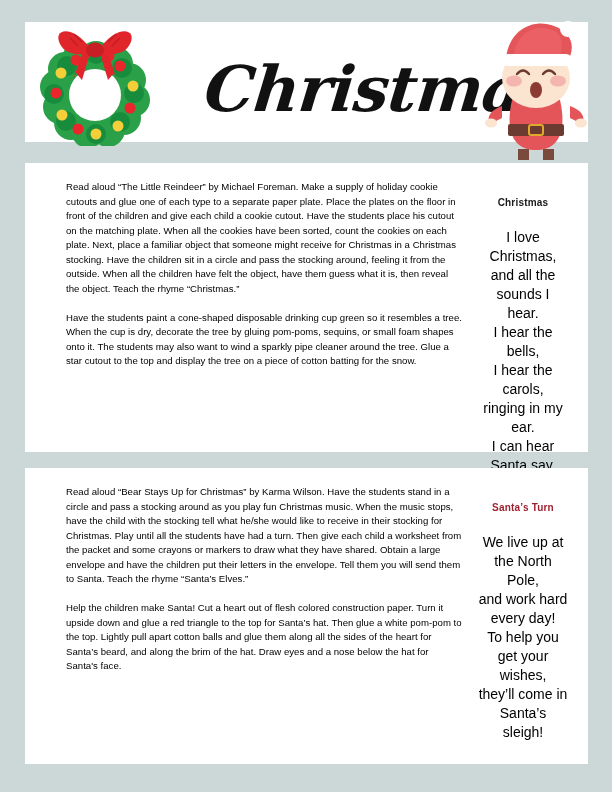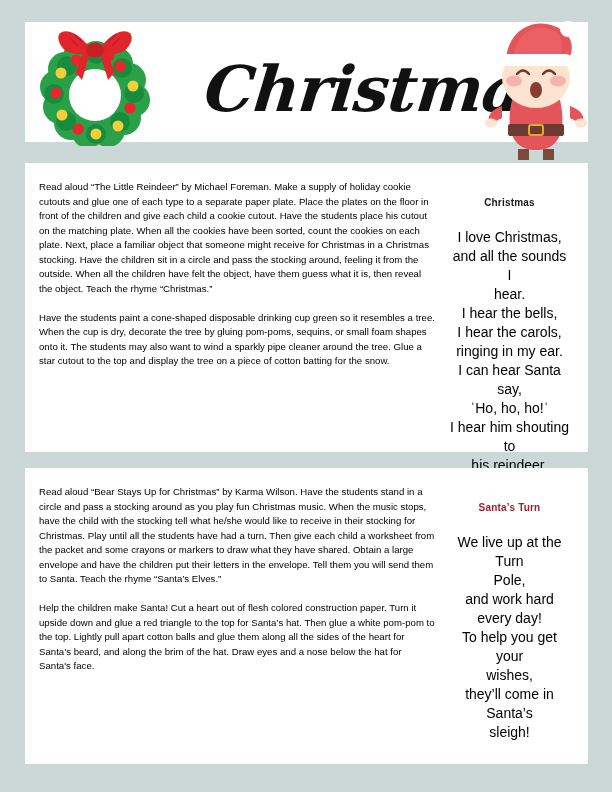--- a/index.html
+++ b/index.html
@@ -56,20 +56,21 @@
   
   .block-inner {
     position:absolute;
     inset:0;
     display:flex;
     padding:17px 14px 12px 14px;
   }
   .col-main {
     width:404px;
     padding-right:8px;
+    margin-left:27px;
   }
   .col-poem {
     flex:1;
     padding-left:6px;
     padding-right:4px;
     text-align:center;
   }
 
   .para {
     font-size:9.6px;
@@ -224,21 +225,21 @@
   </div>
 
   <div class="card" id="block2-card">
     <div class="block-inner">
       <div class="col-main">
         <p class="para">Read aloud “Bear Stays Up for Christmas” by Karma Wilson. Have the students stand in a circle and pass a stocking around as you play fun Christmas music. When the music stops, have the child with the stocking tell what he/she would like to receive in their stocking for Christmas. Play until all the students have had a turn. Then give each child a worksheet from the packet and some crayons or markers to draw what they have shared. Obtain a large envelope and have the children put their letters in the envelope. Tell them you will send them to Santa. Teach the rhyme “Santa’s Elves.”</p>
         <p class="para">Help the children make Santa! Cut a heart out of flesh colored construction paper. Turn it upside down and glue a red triangle to the top for Santa’s hat. Then glue a white pom-pom to the top. Lightly pull apart cotton balls and glue them along all the sides of the heart for Santa’s beard, and along the brim of the hat. Draw eyes and a nose below the hat for Santa's face.</p>
       </div>
       <div class="col-poem">
         <div class="poem-title" id="poem2-title">Santa’s Turn</div>
-        <div class="poem-body">We live up at the Turn
+        <div class="poem-body">We live up at the North
 Pole,
 and work hard every day!
 To help you get your
 wishes,
 they’ll come in Santa’s
 sleigh!</div>
       </div>
     </div>
   </div>
 

